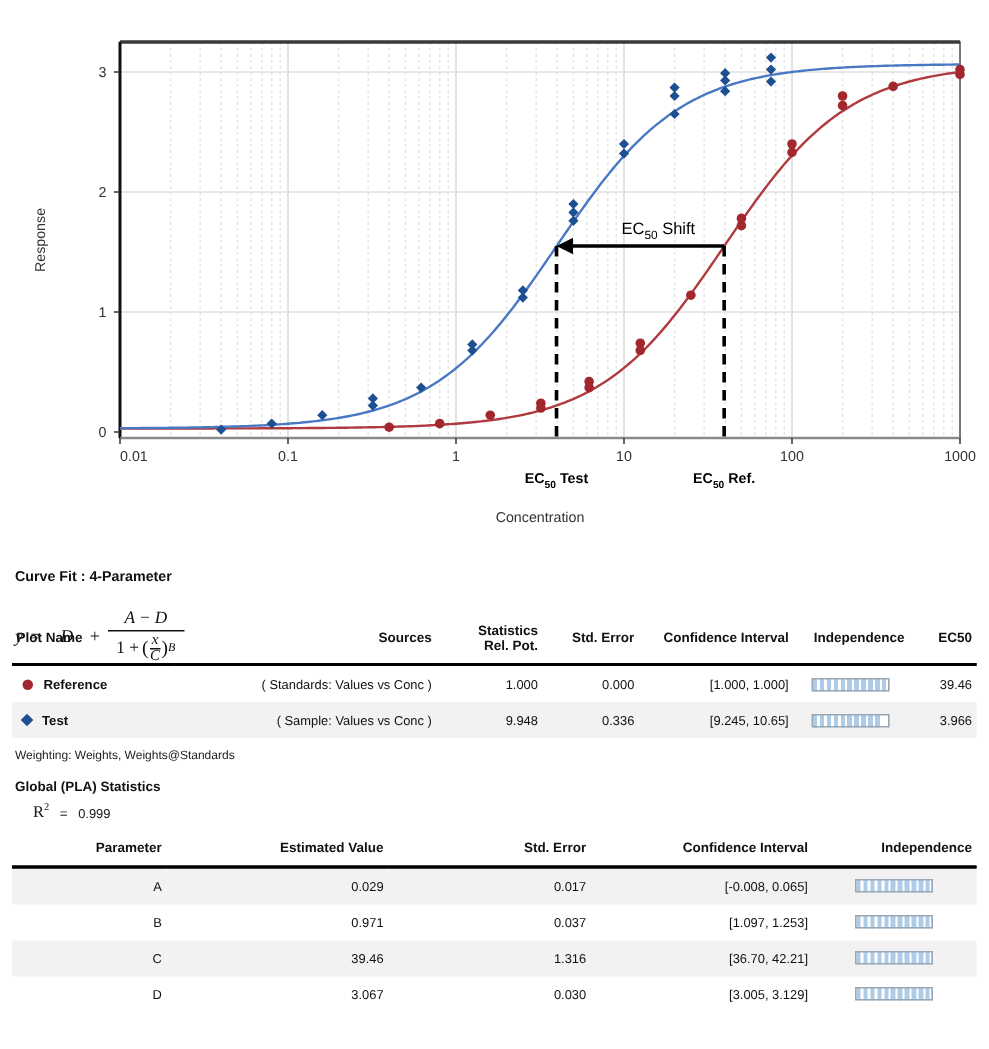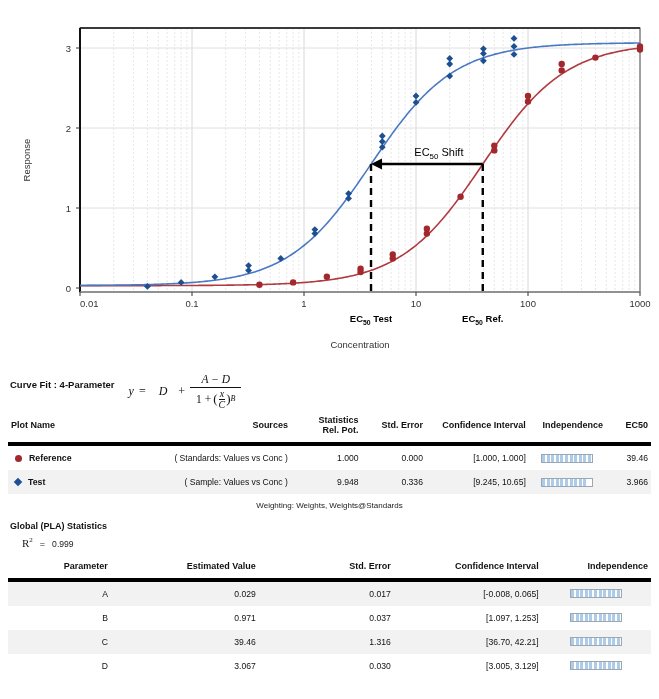--- a/index.html
+++ b/index.html
@@ -14,39 +14,39 @@
   .chart-block{position:relative;width:659px;height:365px;}
   svg.plot{display:block;}
   .axis-label{font-size:9.5px;fill:#333;font-family:"Liberation Sans",sans-serif;}
   .tick-label{font-size:9.5px;fill:#333;font-family:"Liberation Sans",sans-serif;}
   .ann-label{font-size:11px;fill:#000;font-family:"Liberation Sans",sans-serif;}
   .ann-label-bold{font-size:9.5px;fill:#000;font-weight:bold;font-family:"Liberation Sans",sans-serif;}
 
   .report{padding:0 8px;box-sizing:border-box;}
   .curvefit-row{
     display:flex;align-items:flex-start;gap:14px;
-    padding:6px 2px 2px 2px;height:44px;box-sizing:border-box;
+    padding:6px 2px 2px 2px;height:44px;box-sizing:border-box;flex-direction:column;
   }
   .curvefit-title{font-size:9.5px;font-weight:bold;color:#111;padding-top:8px;white-space:nowrap;}
   .formula{font-family:"Liberation Serif",serif;font-size:12px;color:#111;display:flex;align-items:center;gap:5px;padding-top:2px;}
   .formula i{font-style:italic;}
   .frac{display:inline-flex;flex-direction:column;align-items:center;vertical-align:middle;line-height:1.1;}
   .frac .num{padding:0 6px 1px 6px;font-style:italic;font-size:11.5px;text-align:center;}
   .frac .bar{border-top:1px solid #111;width:100%;}
   .frac .den{padding:1px 6px 0 6px;font-size:11.5px;display:flex;align-items:center;gap:2px;}
   .paren-frac{display:inline-flex;align-items:center;font-size:13px;}
   .inner-frac{display:inline-flex;flex-direction:column;align-items:center;font-style:italic;font-size:10px;line-height:1.05;margin:0 1px;}
   .inner-frac .ib{border-top:1px solid #111;width:100%;}
   sup.exp{font-size:8px;font-style:italic;vertical-align:super;}
 
   table.rpt{width:100%;border-collapse:collapse;font-size:8.6px;table-layout:fixed;}
   table.rpt thead th{
     font-weight:bold;font-size:9px;color:#111;
     padding:6px 3px 7px 3px;
-    border-bottom:4px solid #000000;
+    border-bottom:2px solid #000000;
     background:#ffffff;
     vertical-align:middle;
   }
   table.rpt tbody td{
     padding:7px 3px;color:#111;vertical-align:middle;
     border:none;
   }
   table.rpt tbody tr.alt td{background:#f2f2f2;}
   .c-left{text-align:left;}
   .c-center{text-align:right;}
@@ -60,21 +60,21 @@
     display:inline-block;width:52px;height:9px;
     border:1px solid #9aa7b4;box-sizing:border-box;
     background:
       repeating-linear-gradient(to right,
         #aecbe8 0px,#aecbe8 3px,
         #ffffff 3px,#ffffff 4.6px);
     background-color:#ffffff;
   }
   .indbar-wrap{display:flex;justify-content:center;}
 
-  .note{font-size:8px;color:#222;padding:7px 2px 2px 2px;text-align:center;}
+  .note{font-size:8px;color:#222;padding:7px 2px 2px 2px;}
   .section-head{font-size:9px;font-weight:bold;color:#111;padding:9px 2px 3px 2px;}
   .r2line{display:flex;align-items:baseline;gap:7px;padding:2px 2px 6px 14px;font-size:9px;}
   .r2sym{font-family:"Liberation Serif",serif;font-size:11px;}
   .r2sym sup{font-size:7px;}
   .r2eq{font-size:9px;}
   .r2val{font-size:8.6px;}
 </style>
 </head>
 <body>
 

